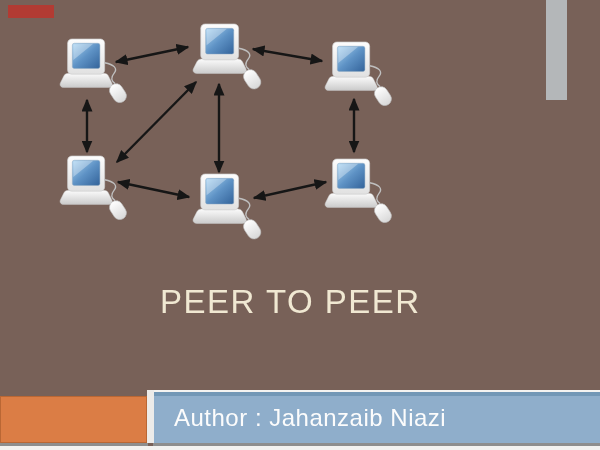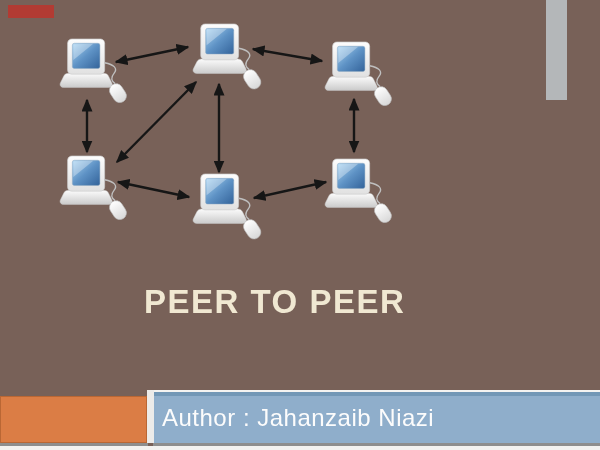--- a/index.html
+++ b/index.html
@@ -5,36 +5,36 @@
   html,body{margin:0;padding:0;background:#ffffff;}
   .slide{
     position:relative;width:600px;height:450px;overflow:hidden;
     background:#786158;
     font-family:"Liberation Sans",sans-serif;
   }
   .accent-topleft{position:absolute;left:8px;top:5px;width:46px;height:13px;background:#B23B33;}
   .accent-topright{position:absolute;left:546px;top:0;width:21px;height:100px;background:#B4B7B9;}
   #diagram{position:absolute;left:0;top:0;display:block;}
   .title-block{
-    position:absolute;left:144px;top:280px;
-    color:#F0E8D2;font-size:33px;line-height:43px;letter-spacing:1.5px;font-weight:700;
+    position:absolute;left:160px;top:280px;
+    color:#F0E8D2;font-size:33px;line-height:43px;letter-spacing:1.5px;font-weight:400;
     white-space:nowrap;
   }
   .footer-orange{
     position:absolute;left:0;top:396px;width:147px;height:47px;background:#DB7D45;
     box-shadow:inset 0 0 0 1px rgba(125,62,20,0.35);
   }
   .footer-gap{position:absolute;left:147px;top:390px;width:7px;height:53px;background:#ECEBE9;}
   .footer-blue{
     position:absolute;left:154px;top:390px;width:446px;height:53px;
     background:linear-gradient(#F4F3F1 0,#F4F3F1 2px,#7297B6 2px,#7297B6 6px,#8FAECB 6px);
     display:flex;align-items:center;
   }
   .footer-blue .author{
-    font-size:24px;color:#FCFCFC;padding-left:8px;padding-top:3px;letter-spacing:0.5px;
+    font-size:24px;color:#FCFCFC;padding-left:20px;padding-top:3px;letter-spacing:0.5px;
   }
   .shadow-line{position:absolute;top:443px;height:3px;background:#8E8E8E;}
   .shadow-left{left:0;width:148px;}
   .shadow-right{left:153px;width:447px;}
   .bottom-strip{position:absolute;left:0;top:446px;width:600px;height:4px;background:#F3F2F0;}
 </style>
 </head>
 <body>
 
 <div class="slide">

